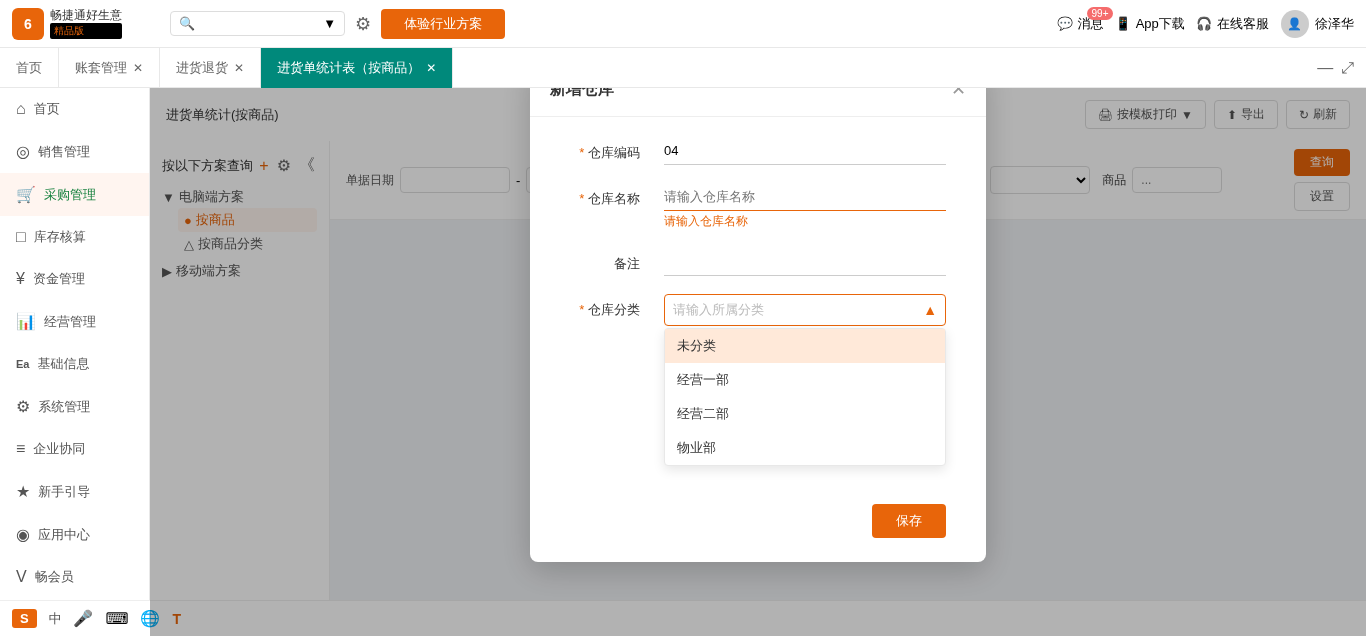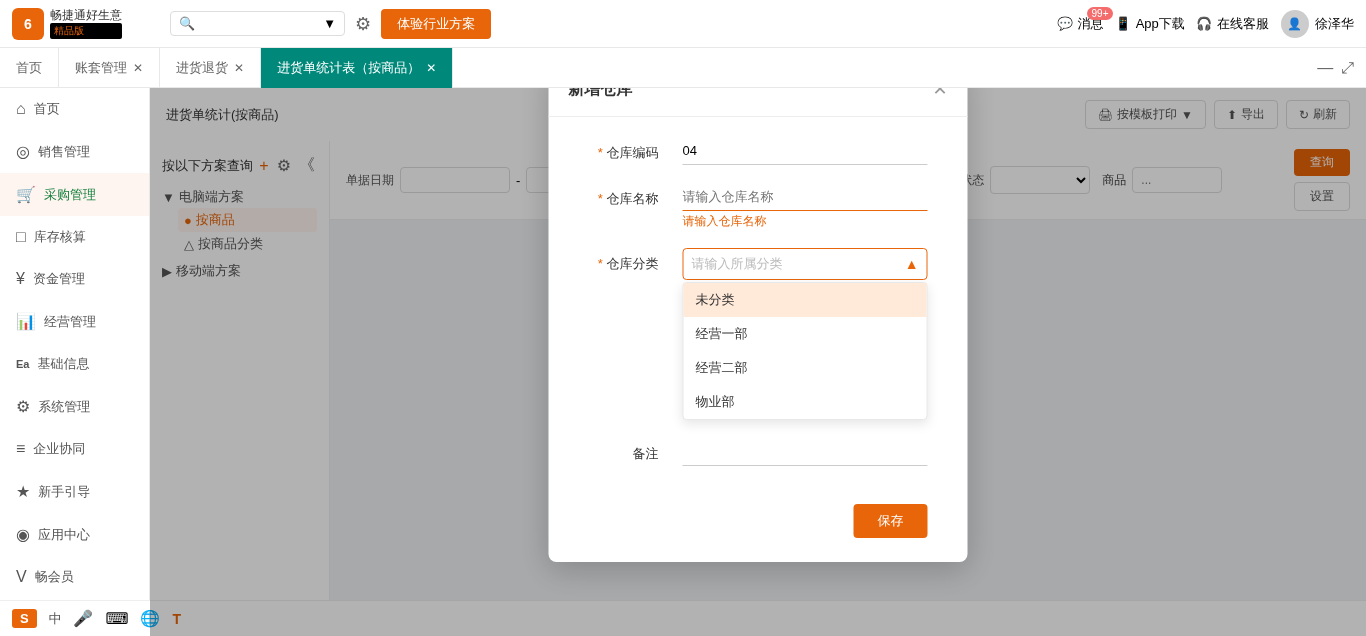--- a/index.html
+++ b/index.html
@@ -33,21 +33,21 @@
     .search-area {
       display: flex; align-items: center;
       border: 1px solid #ddd; border-radius: 4px;
       padding: 4px 8px; gap: 4px; background: #fff;
       min-width: 160px;
     }
     .search-area input { border: none; outline: none; font-size: 13px; width: 120px; }
     .top-actions { display: flex; align-items: center; gap: 12px; margin-left: auto; }
     .btn-try {
       background: #e8650a; color: white; border: none; border-radius: 4px;
-      padding: 6px 16px; cursor: pointer; font-size: 13px;
+      padding: 6px 23px; cursor: pointer; font-size: 13px;
     }
     .top-icon-item { display: flex; align-items: center; gap: 4px; cursor: pointer; position: relative; }
     .badge {
       background: #f56c6c; color: white; border-radius: 10px;
       padding: 1px 5px; font-size: 10px; position: absolute; top: -8px; right: -10px;
     }
     .user-info { display: flex; align-items: center; gap: 6px; cursor: pointer; }
     .avatar { width: 28px; height: 28px; border-radius: 50%; background: #ccc; display: flex; align-items: center; justify-content: center; font-size: 12px; color: #666; }
 
     
@@ -119,21 +119,21 @@
 
     
     .overlay {
       position: absolute; top: 0; left: 0; right: 0; bottom: 0;
       background: rgba(0,0,0,0.3); z-index: 100;
     }
 
     
     .dialog {
       position: absolute; top: 50%; left: 50%; transform: translate(-50%, -60%);
-      background: #fff; border-radius: 8px; width: 419px;
+      background: #fff; border-radius: 8px; width: 456px;
       box-shadow: 0 8px 32px rgba(0,0,0,0.2); z-index: 200;
       padding-bottom: 24px;
     }
     .dialog-header {
       display: flex; align-items: center; justify-content: space-between;
       padding: 16px 20px; border-bottom: 1px solid #eee;
     }
     .dialog-title { font-size: 16px; font-weight: bold; color: #333; }
     .dialog-close { cursor: pointer; font-size: 18px; color: #999; background: none; border: none; }
     .dialog-body { padding: 20px 40px; }
@@ -428,43 +428,43 @@
             <span class="required">*</span>
             <span>仓库名称</span>
           </div>
           <div class="form-field">
             <input class="form-input error-border" type="text" placeholder="请输入仓库名称" style="">
             <div class="error-msg">请输入仓库名称</div>
           </div>
         </div>
 
         <div class="form-row">
+          <div class="form-label">备注</div>
+          <div class="form-field">
+            <input class="form-input" type="text" style="">
+          </div>
+        </div>
+
+        <div class="form-row">
           <div class="form-label">
             <span class="required">*</span>
             <span>仓库分类</span>
           </div>
           <div class="form-field">
             <div class="form-input-box">
               <span style="color:#bbb; font-size:13px;">请输入所属分类</span>
               <span class="dropdown-arrow">▲</span>
             </div>
 
             <div class="dropdown-list">
               <div class="dropdown-item highlighted">未分类</div>
               <div class="dropdown-item">经营一部</div>
               <div class="dropdown-item">经营二部</div>
               <div class="dropdown-item">物业部</div>
             </div>
-          </div>
-        </div>
-
-        <div class="form-row">
-          <div class="form-label">备注</div>
-          <div class="form-field">
-            <input class="form-input" type="text" style="">
           </div>
         </div>
 
       </div>
       <div class="dialog-footer">
         <button class="btn-save">保存</button>
       </div>
     </div>
 
   </div>

